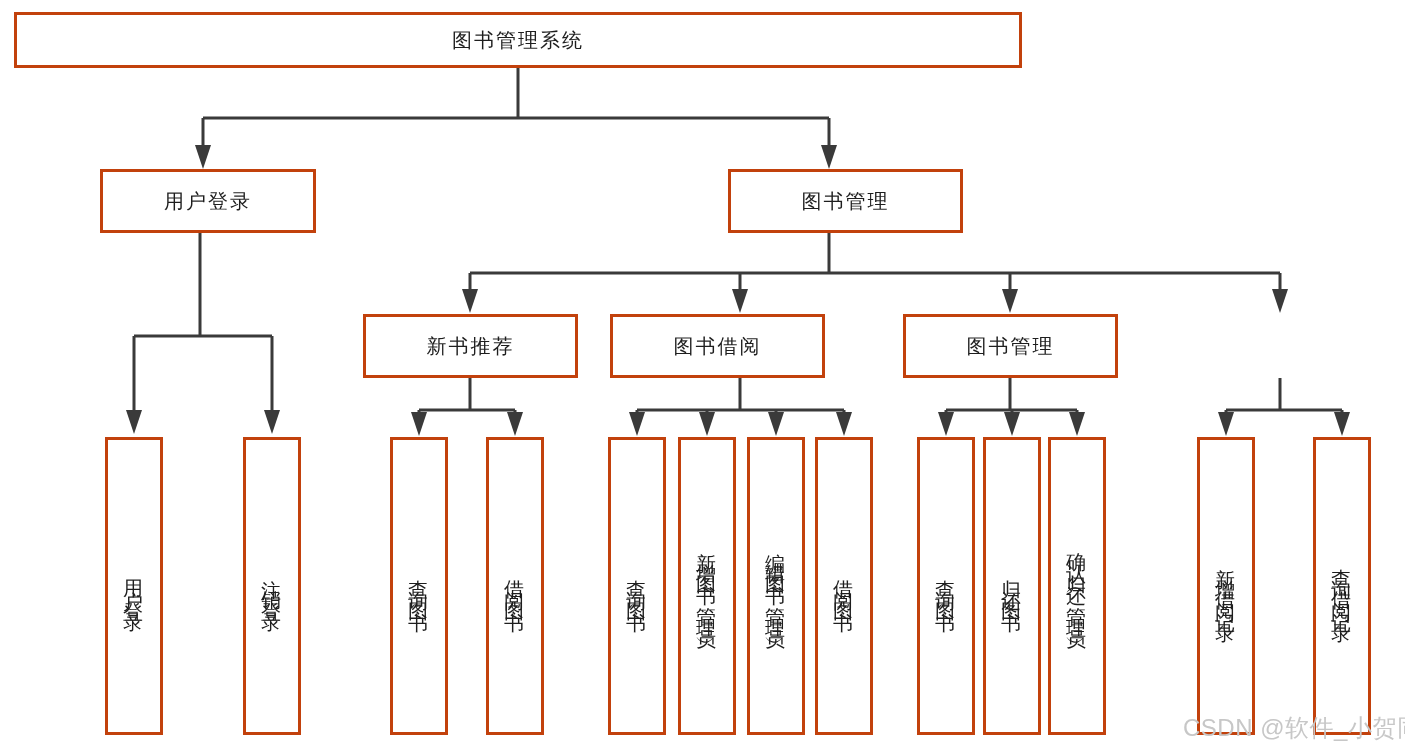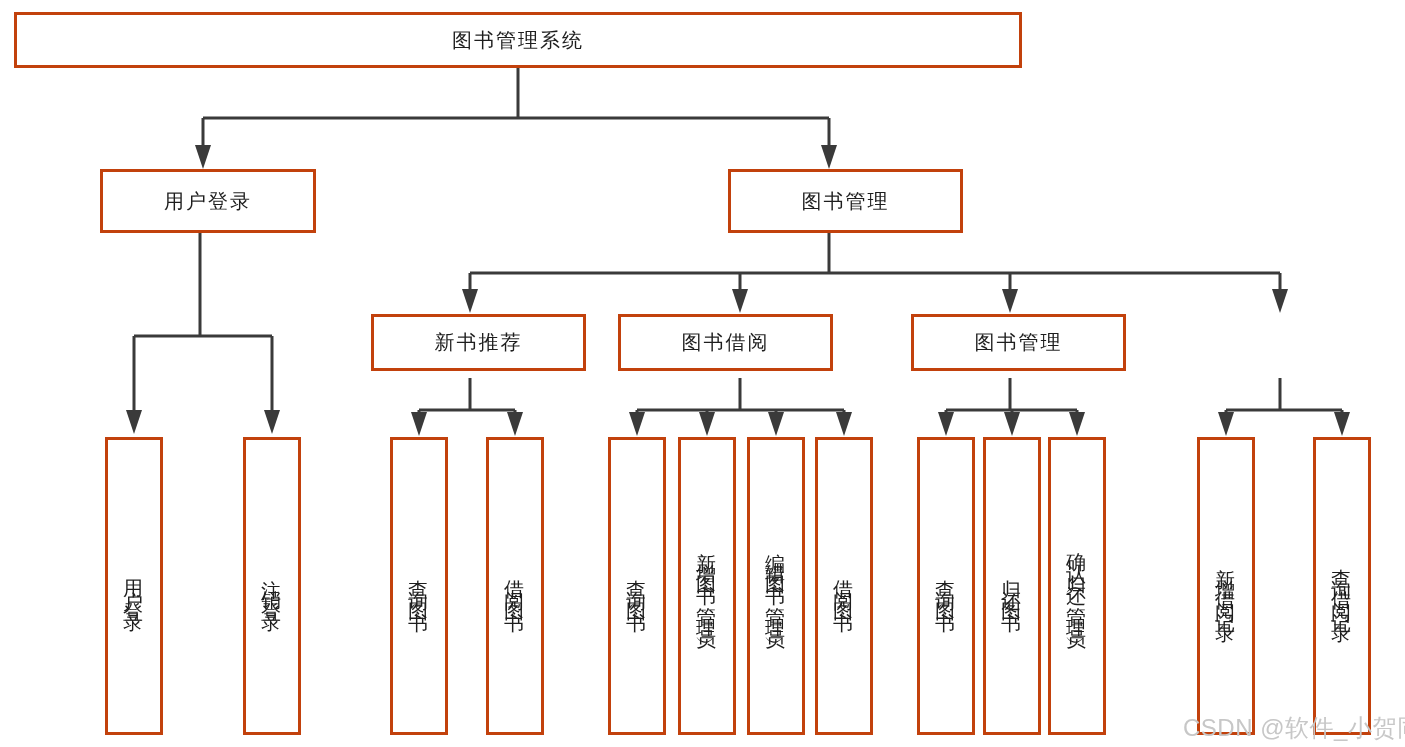--- a/index.html
+++ b/index.html
@@ -17,21 +17,21 @@
   .hlabel{
     font-size:20px;letter-spacing:2px;color:#1e1e1e;white-space:nowrap;
   }
   .vlabel{
     writing-mode:vertical-rl;text-orientation:mixed;
     font-size:20px;letter-spacing:11px;color:#1e1e1e;white-space:nowrap;
   }
   .root-box{left:14px;top:12px;width:1008px;height:56px;}
   .b-user-login{left:100px;top:169px;width:216px;height:64px;}
   .b-book-mgmt{left:712px;top:169px;width:235px;height:64px;margin-left:16px;}
-  .b-l3{top:314px;width:215px;height:57px;margin-left:8px;}
+  .b-l3{top:314px;width:215px;height:64px;}
   .b-new-rec{left:363px;}
   .b-borrowing{left:610px;}
   .b-current{left:903px;}
   .b-records{left:1173px;}
   .leaf{top:437px;width:58px;height:298px;}
   .x-login{left:105px;}  .x-logout{left:243px;}
   .x-rec-q{left:390px;}  .x-rec-b{left:486px;}
   .x-bor-q{left:608px;}  .x-bor-add{left:678px;} .x-bor-edit{left:747px;} .x-bor-b{left:815px;}
   .x-cur-q{left:917px;}  .x-cur-ret{left:983px;} .x-cur-conf{left:1048px;}
   .x-recd-add{left:1197px;} .x-recd-q{left:1313px;}

